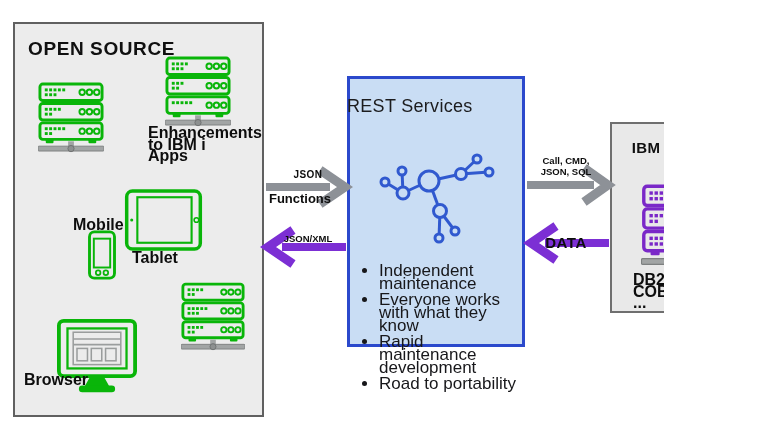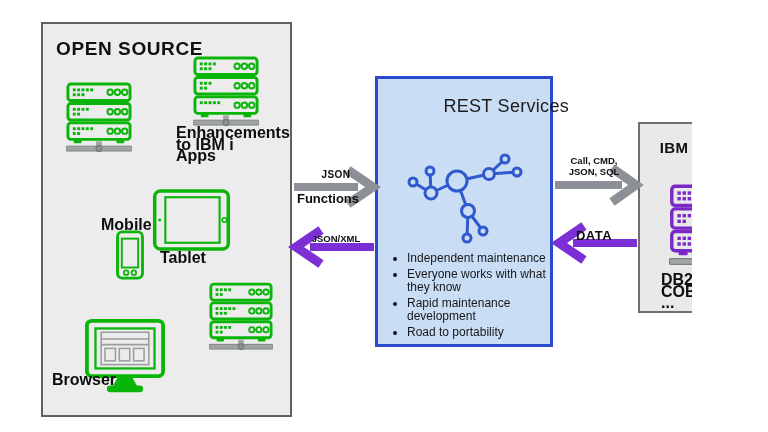--- a/index.html
+++ b/index.html
@@ -1,40 +1,40 @@
 <!DOCTYPE html>
 <html><head>
 <meta charset="utf-8">
 <style>
   html,body{margin:0;padding:0;background:#ffffff;}
   #stage{
     position:relative;width:664px;height:432px;overflow:hidden;
-    background:#ffffff;font-family:"Liberation Sans",sans-serif;margin-left:28px;
+    background:#ffffff;font-family:"Liberation Sans",sans-serif;
   }
   .panel{position:absolute;box-sizing:border-box;}
   #open-source-panel{left:13px;top:22px;width:251px;height:395px;background:#ececec;border:2px solid #606060;}
   #rest-panel{left:347px;top:76px;width:178px;height:271px;background:#c9ddf4;border:3px solid #2b49cc;}
   #ibm-panel{left:610px;top:122px;width:142px;height:191px;background:#e9e9e9;border:2px solid #6f6f6f;}
   .big-title{position:absolute;font-weight:bold;color:#101010;white-space:nowrap;}
   #open-source-title{left:28px;top:38px;font-size:19px;letter-spacing:0.6px;}
   #ibm-title{left:610px;top:139px;width:142px;text-align:center;font-size:15px;letter-spacing:0.4px;}
-  #rest-title{left:347px;top:96px;width:178px;text-align:right;font-size:18px;font-weight:normal;letter-spacing:0.3px;color:#1c1c1e;position:absolute;padding-left:16px;}
+  #rest-title{left:347px;top:96px;width:178px;text-align:left;font-size:18px;font-weight:normal;letter-spacing:0.3px;color:#1c1c1e;position:absolute;}
   .cap{
     position:absolute;font-weight:bold;font-size:16px;line-height:11.5px;
     text-align:left;white-space:pre-line;color:#0d0d0d;
   }
   .arrow-label{position:absolute;font-weight:bold;color:#0d0d0d;text-align:center;white-space:pre-line;}
   #lbl-rest{left:276px;top:169px;width:64px;font-size:10px;letter-spacing:0.4px;}
   #lbl-functions{left:258px;top:191px;width:84px;font-size:13px;}
   #lbl-jsonxml{left:272px;top:233px;width:72px;font-size:9.5px;}
   #lbl-callcmd{left:530px;top:156px;width:72px;font-size:9.5px;line-height:10.5px;}
-  #lbl-data{left:530px;top:228px;width:72px;font-size:13px;letter-spacing:0.5px;}
+  #lbl-data{left:530px;top:234px;width:72px;font-size:15px;letter-spacing:0.5px;}
   #rest-bullets{
-    position:absolute;left:365px;top:252px;width:146px;margin:0;padding:0 0 0 14px;
-    font-size:12px;line-height:13px;color:#17171a;
+    position:absolute;left:365px;top:264px;width:146px;margin:0;padding:0 0 0 14px;
+    font-size:17px;line-height:13px;color:#17171a;
   }
   #rest-bullets li{margin:0 0 3px 0;padding:0;}
   .icon{position:absolute;}
   svg{display:block;}
   #arrow-overlay{position:absolute;left:0;top:0;}
 </style>
 </head>
 <body>
 
 <div id="stage">

